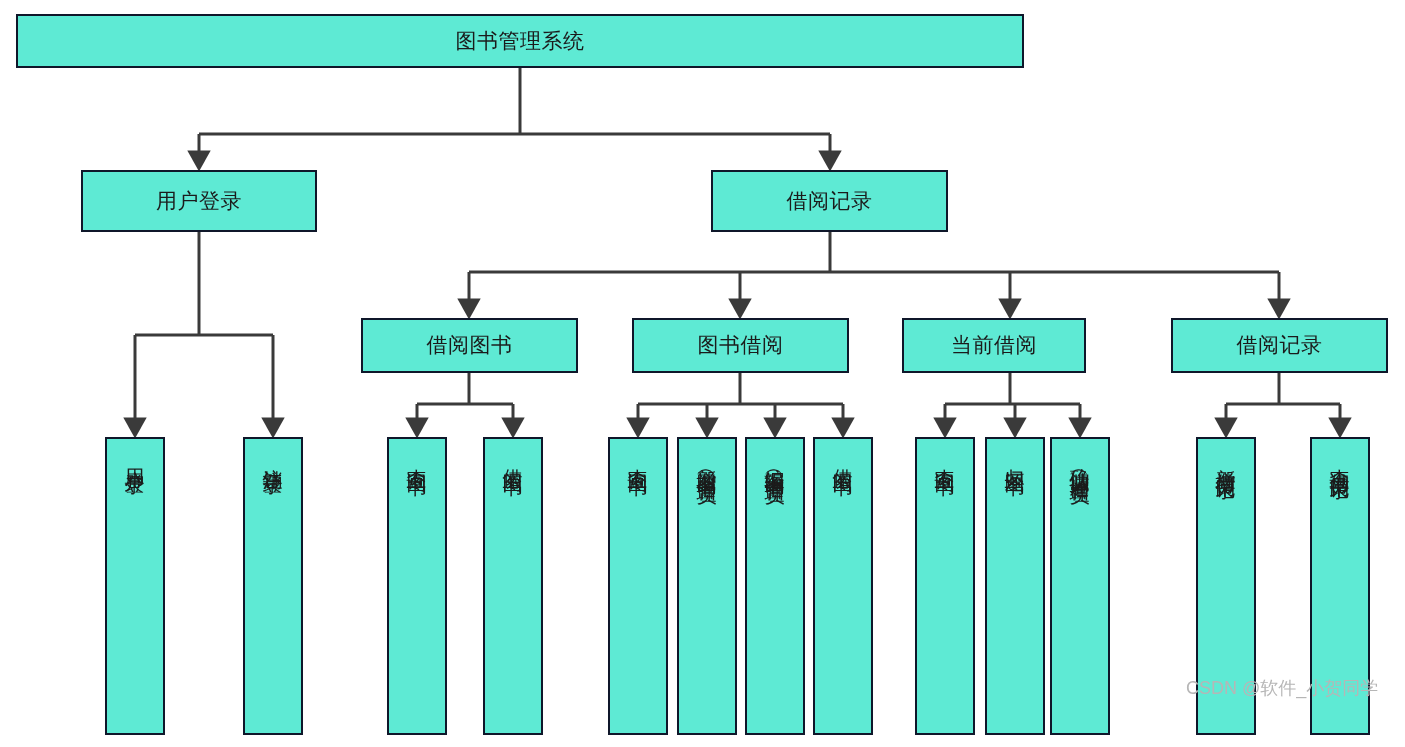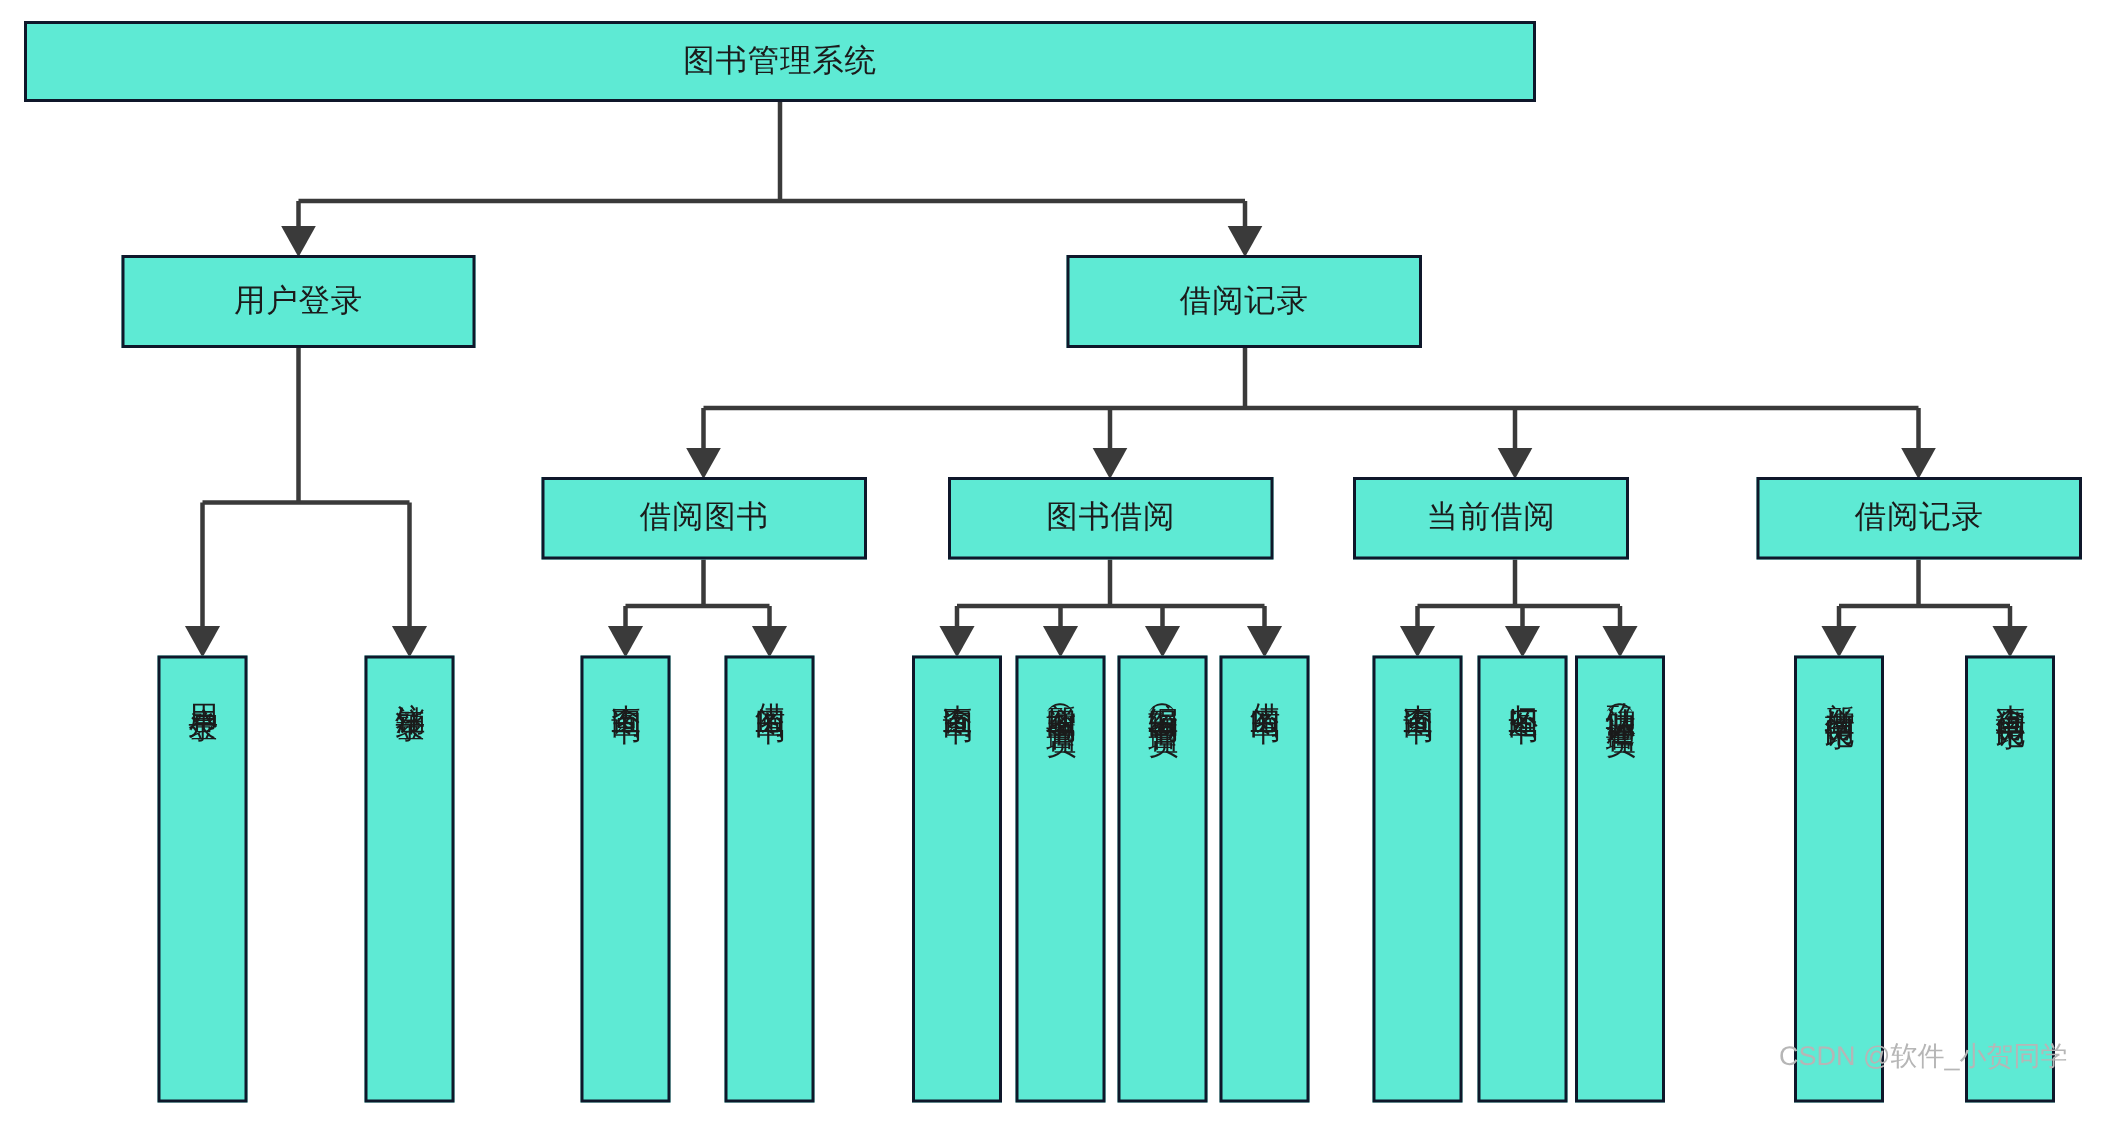--- a/index.html
+++ b/index.html
@@ -55,21 +55,21 @@
   .node.vert .node-label {
     writing-mode: vertical-rl;
     text-orientation: upright;
     font-size: 20px;
     letter-spacing: 2.5px;
     line-height: 1.1;
   }
   .watermark {
     position: absolute;
     left: 1186px;
-    top: 692px;
+    top: 676px;
     font-size: 18px;
     color: #b6b6b6;
     white-space: nowrap;
     z-index: 5;
     font-family: "Liberation Sans", "DejaVu Sans", sans-serif;
   }
 </style>
 </head>
 <body>
 

